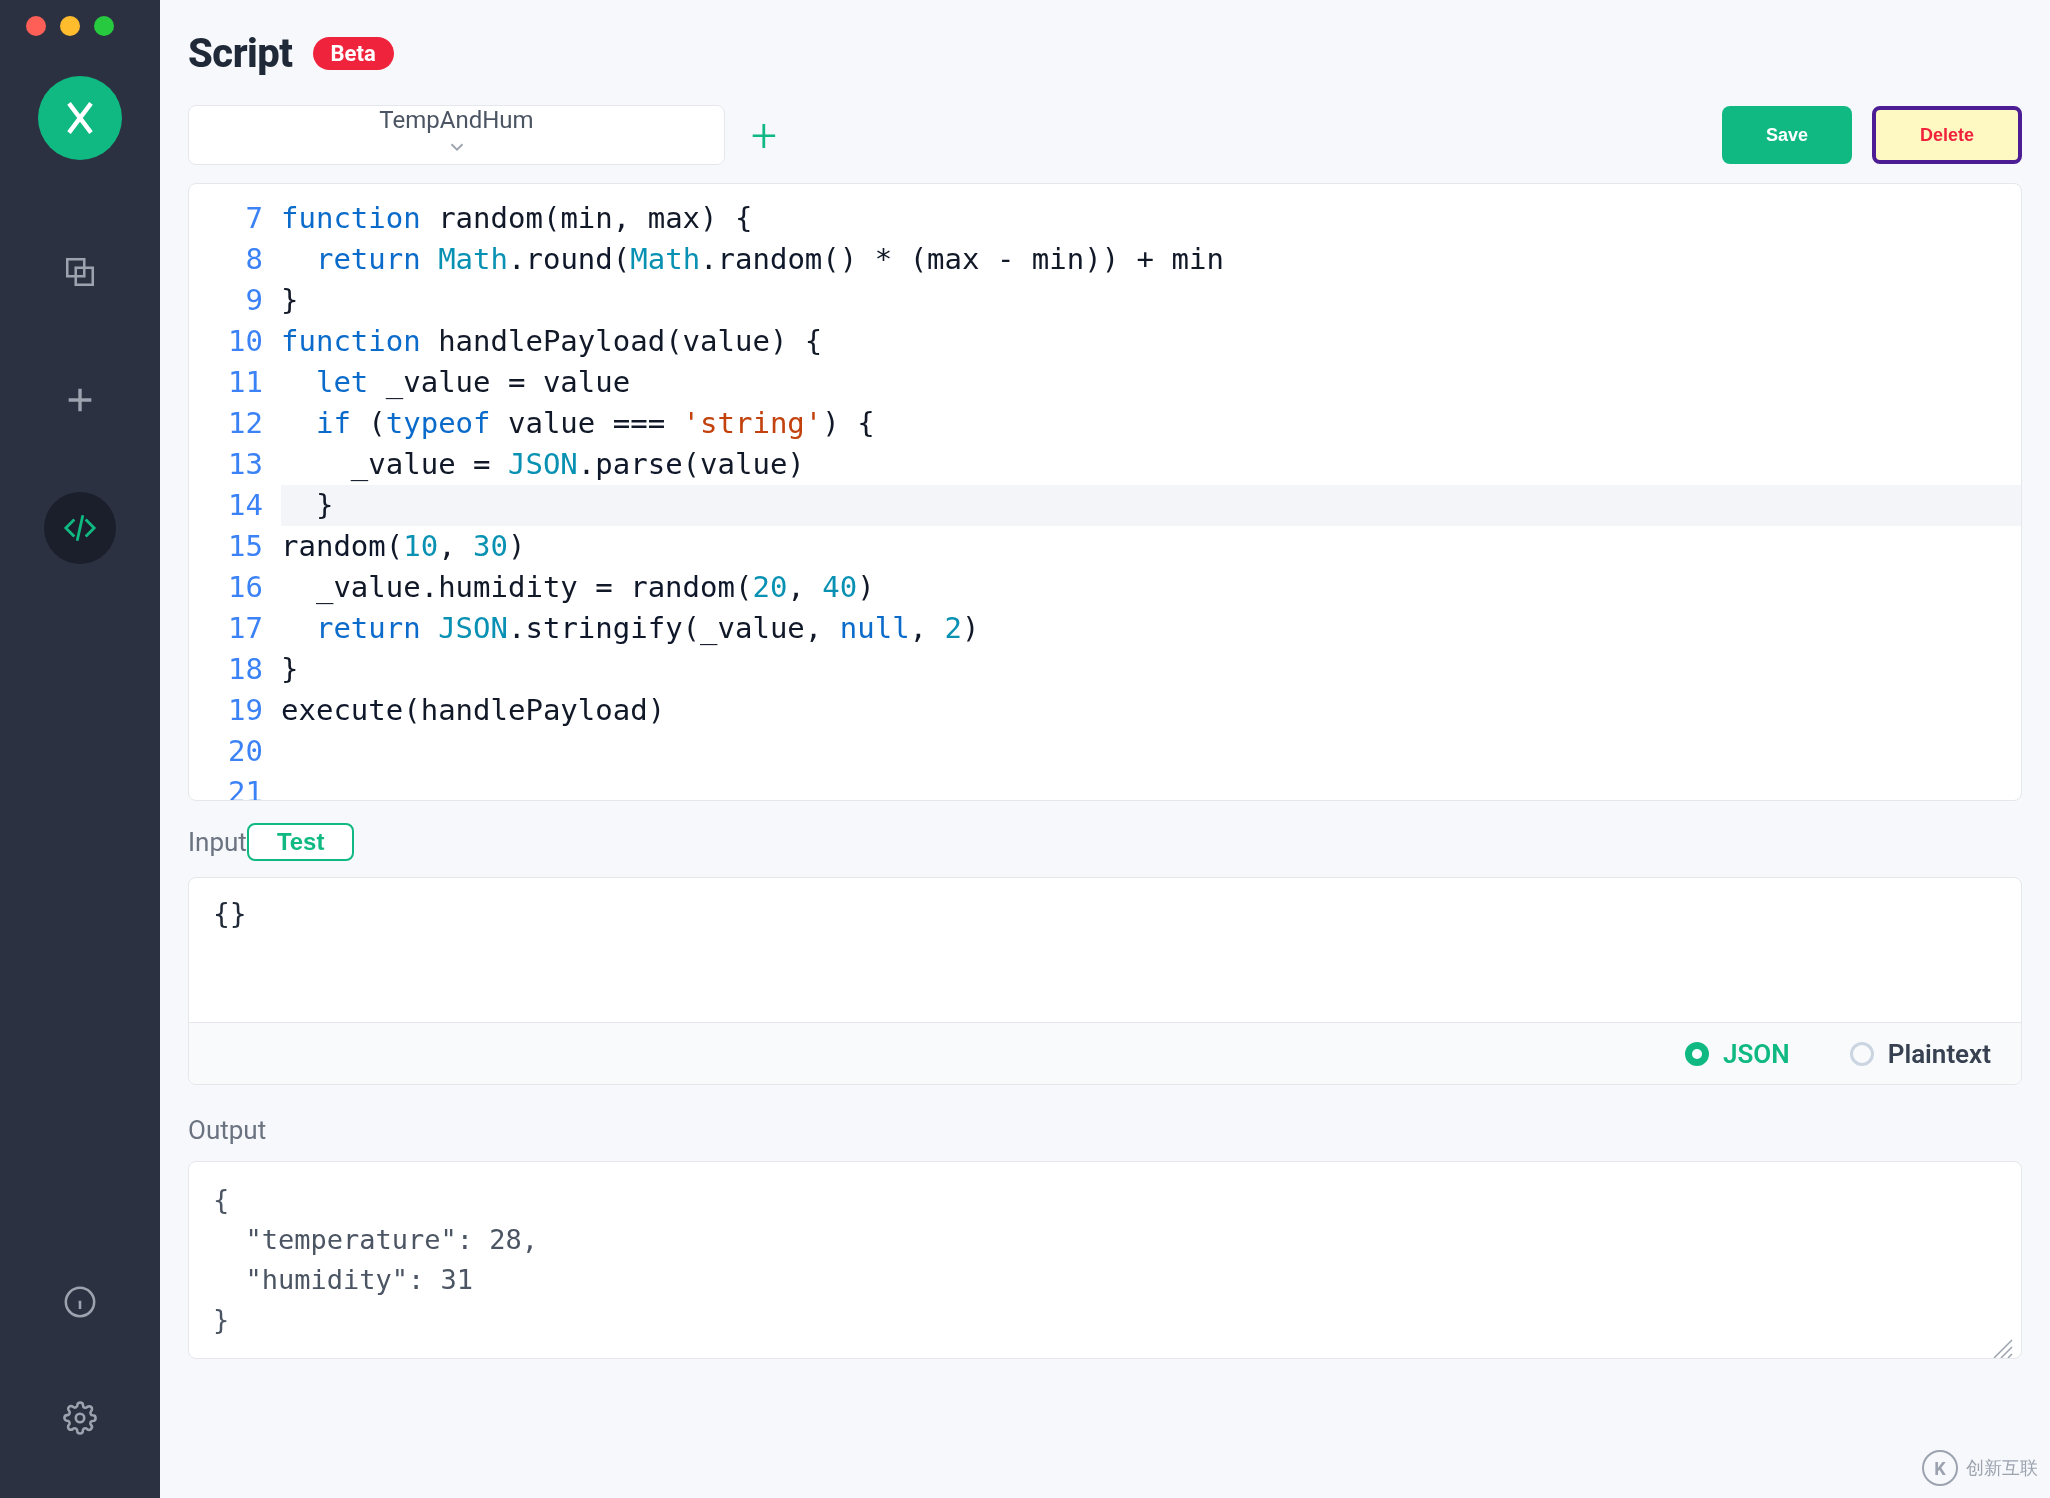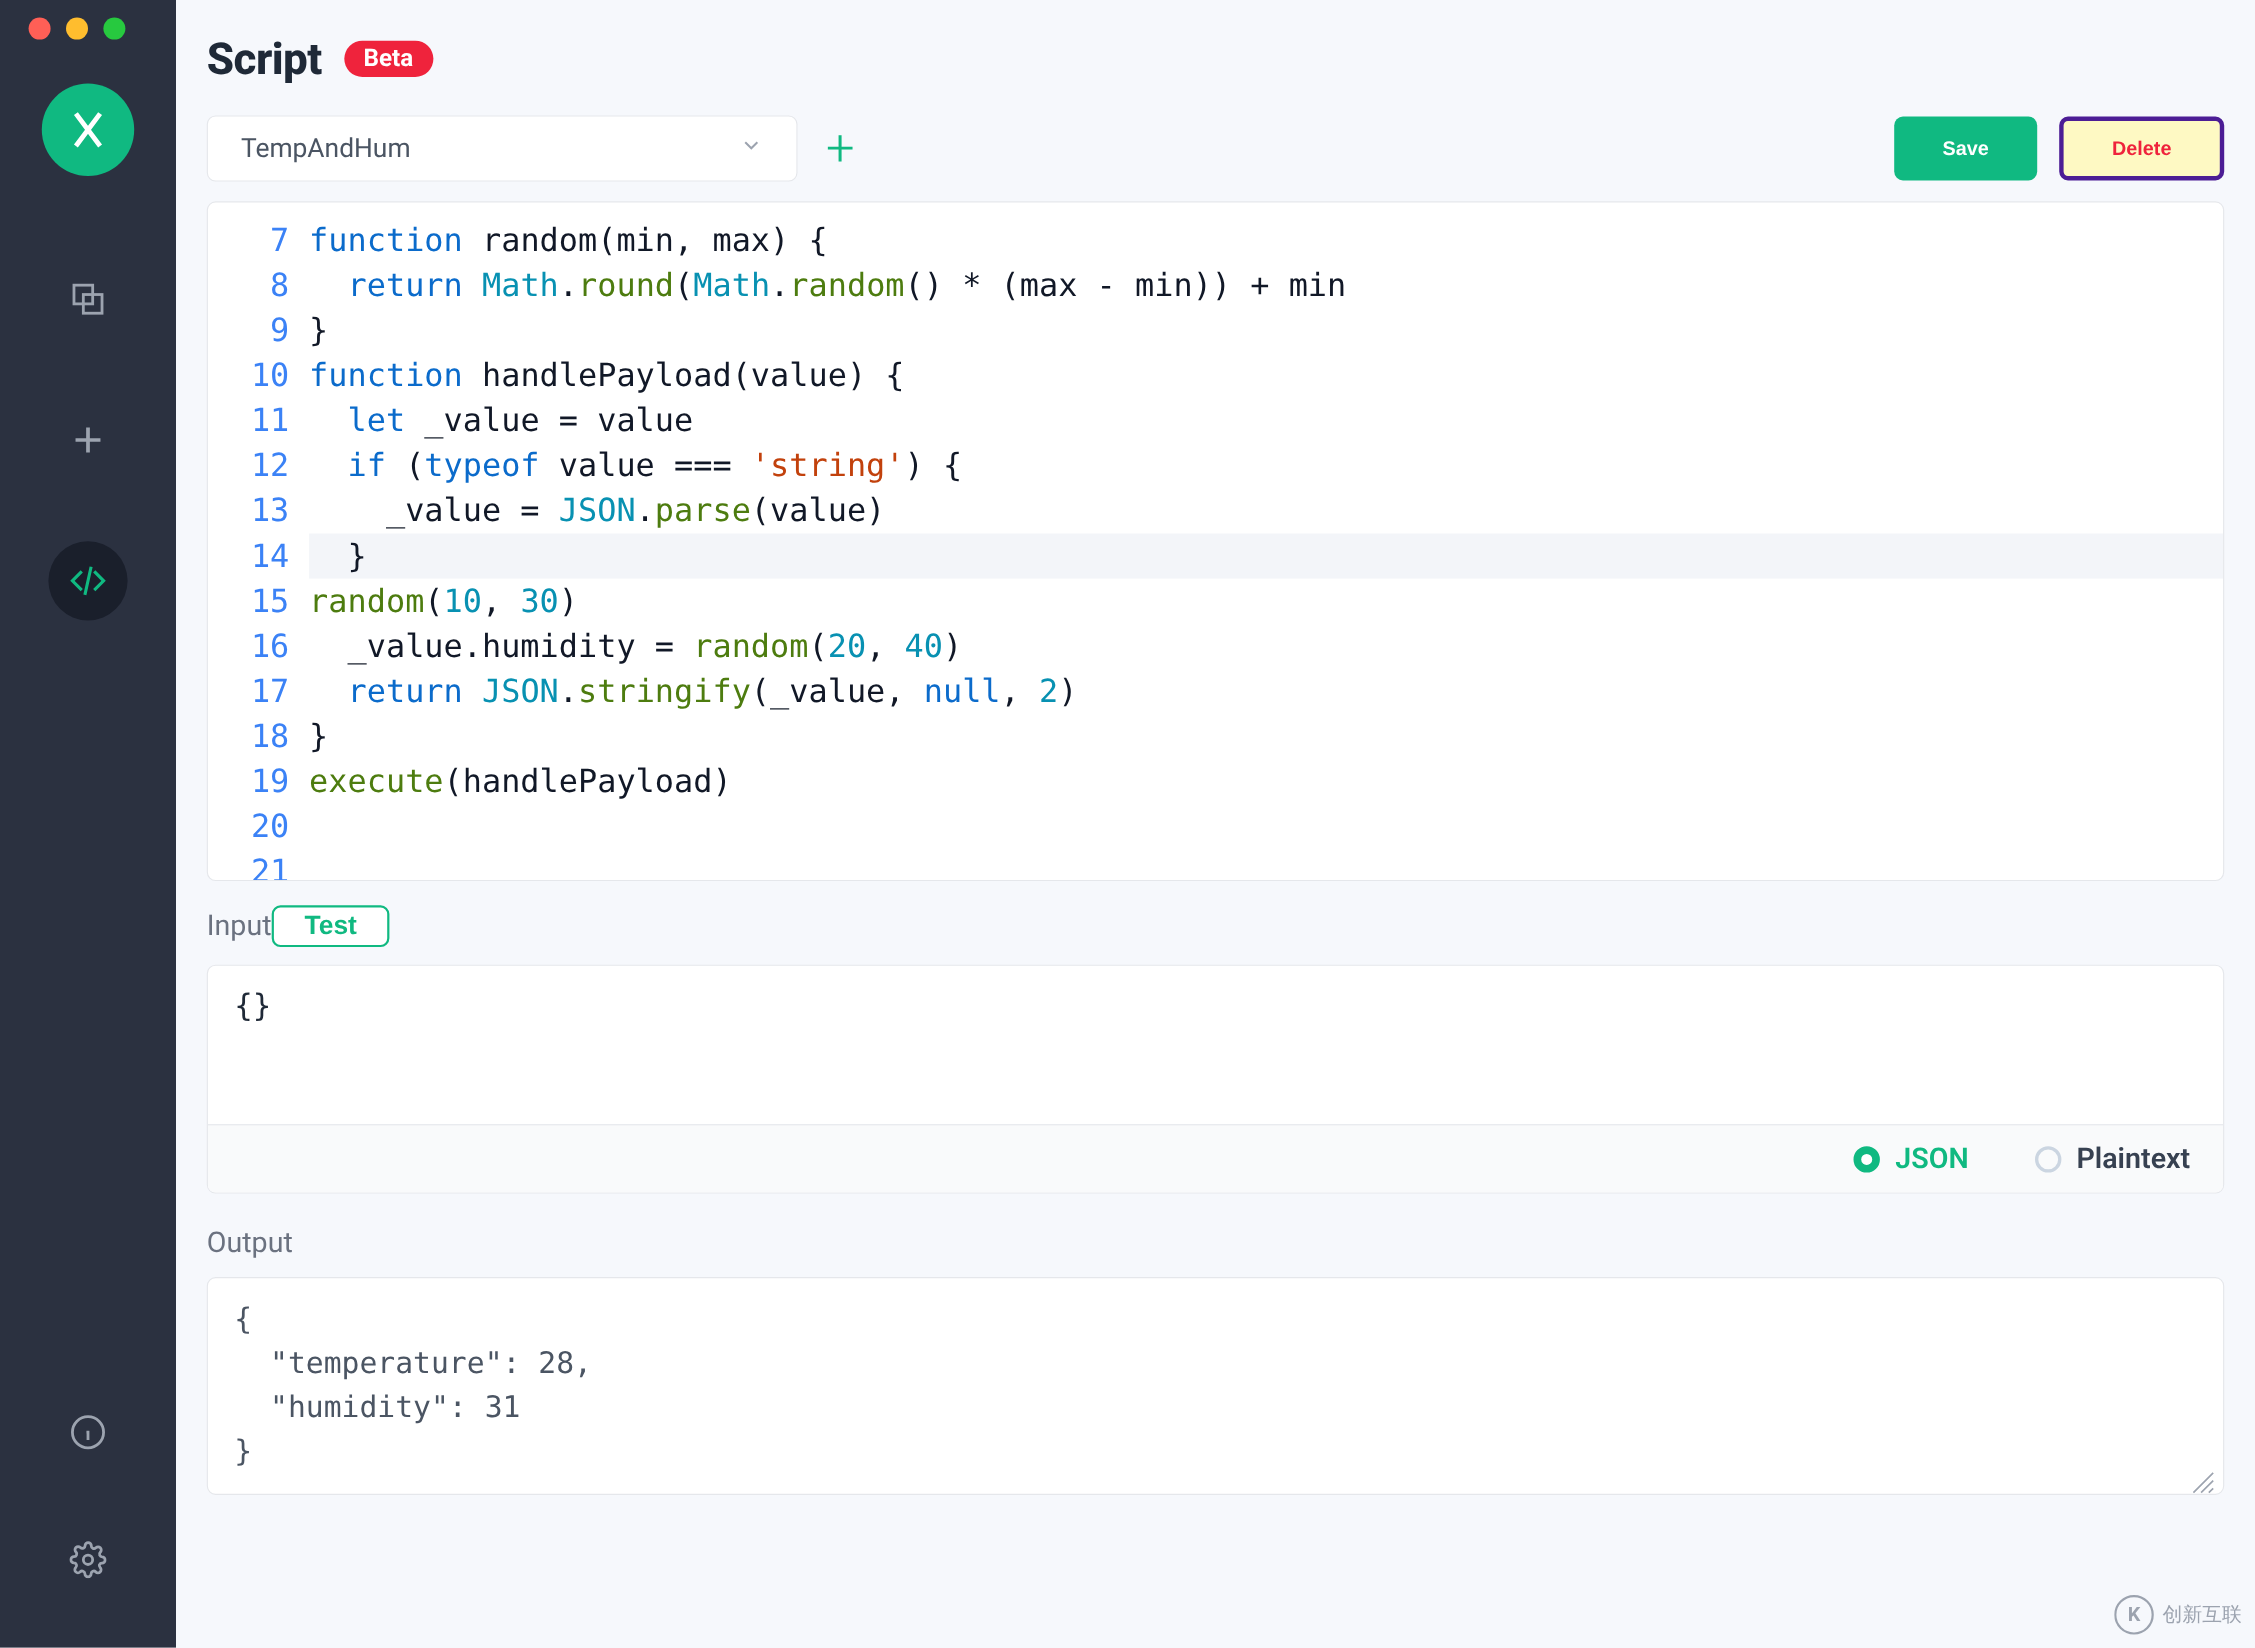--- a/index.html
+++ b/index.html
@@ -53,21 +53,21 @@
 .header-row { display: flex; align-items: center; gap: 20px; margin-bottom: 28px; }
 .page-title { font-size: 40px; font-weight: 800; letter-spacing: -0.5px; }
 .beta-badge {
   background: #ef233c; color: #fff; font-weight: 700; font-size: 22px;
   padding: 4px 18px; border-radius: 18px;
 }
 .toolbar { display: flex; align-items: center; gap: 20px; margin-bottom: 18px; }
 .select-box {
   width: 537px; height: 60px; background: #fff; border: 1px solid #e5e7eb; border-radius: 8px;
   display: flex; align-items: center; justify-content: space-between; padding: 0 30px;
-  font-size: 24px; color: #4b5563; cursor: pointer;
+  font-size: 24px; color: #4b5563; cursor: pointer; flex-direction: column;
 }
 .chevron { color: #9ca3af; }
 .plus-btn { color: #10b981; font-size: 46px; line-height: 1; font-weight: 300; cursor: pointer; padding: 0 6px; }
 .toolbar-spacer { flex: 1; }
 .btn {
   height: 58px; padding: 0 44px; border-radius: 8px; font-size: 18px; font-weight: 600;
   cursor: pointer; border: none; display: inline-flex; align-items: center;
 }
 .btn-save { background: #10b981; color: #fff; }
 .btn-delete { background: #fef9c3; border: 4px solid #4c1d95; color: #ef233c; }
@@ -78,21 +78,21 @@
   flex: 0 0 618px; overflow: hidden; margin-bottom: 22px;
   font-family: "SF Mono", Menlo, Consolas, monospace; font-size: 29px;
 }
 .editor-inner { display: flex; height: 100%; }
 .gutter {
   width: 84px; text-align: right; color: #3b82f6; padding: 14px 10px 0 0;
   line-height: 41px; user-select: none; font-weight: 500;
 }
 .code { flex: 1; padding: 14px 0 0 8px; line-height: 41px; color: #111827; }
 .code .kw { color: #0b6bcb; }
-.code .fn { color: #4d7c0f; }
+.code .fn { color: #0f172a; }
 .code .id { color: #0891b2; }
 .code .num { color: #0891b2; }
 .code .str { color: #c2410c; }
 .code .nullkw { color: #0b6bcb; }
 .code-row { white-space: pre; display: flex; }
 .code-row.hl { background: #f3f5f9; }
 
 .section-row { display: flex; align-items: center; margin-bottom: 16px; }
 .section-label { font-size: 26px; color: #6b7280; }
 .panel {

